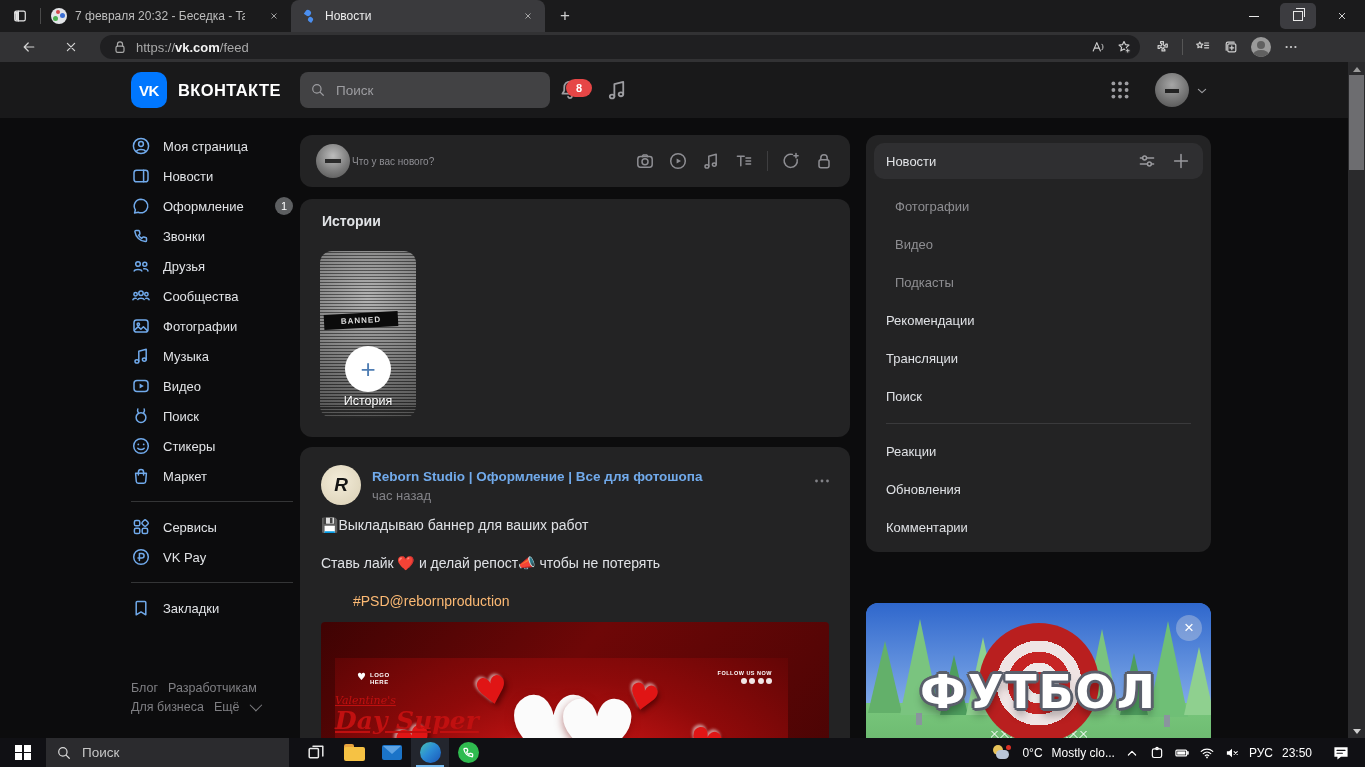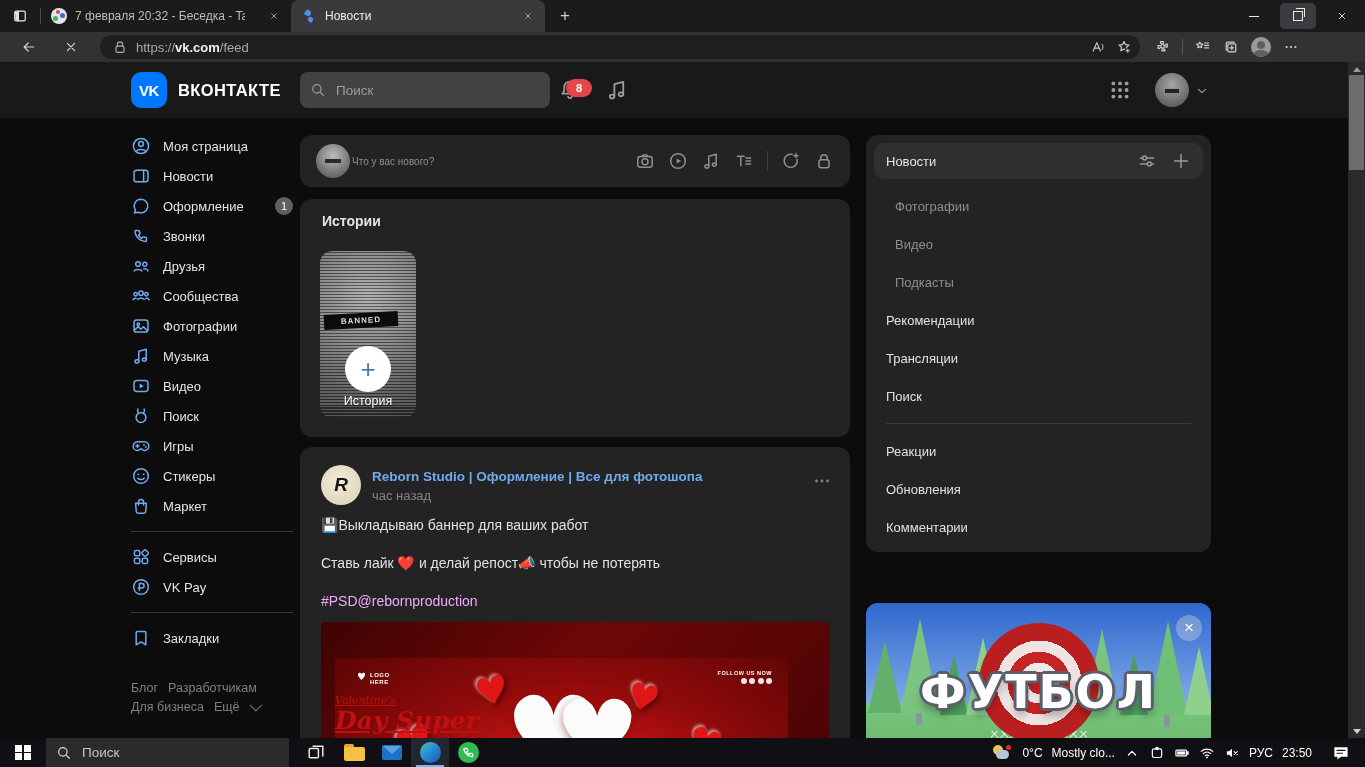--- a/index.html
+++ b/index.html
@@ -104,21 +104,21 @@
               text-shadow:0 1px 2px rgba(0,0,0,.6);}
 
   .post{left:300px;top:385px;width:550px;height:360px;}
   .post-avatar{position:absolute;left:21px;top:18px;width:40px;height:40px;border-radius:50%;
                background:radial-gradient(circle at 45% 40%,#f3ecd9,#d9cfb4);color:#151515;
                display:flex;align-items:center;justify-content:center;font-weight:800;font-size:19px;font-style:italic;}
   .post-name{position:absolute;left:72px;top:22px;color:#71aaeb;font-size:13.5px;font-weight:bold;}
   .post-time{position:absolute;left:72px;top:41px;color:#828287;font-size:13px;}
   .post-menu{position:absolute;right:18px;top:24px;color:#828287;}
   .post-line{position:absolute;left:21px;color:#dfe1e5;font-size:14px;}
-  .post-line.link{color:#f0abfc;}
+  .post-line.link{color:#fdba74;margin-left:32px;}
 
   .pbanner{position:absolute;left:21px;top:175px;width:508px;height:150px;border-radius:4px;overflow:hidden;
            background:linear-gradient(130deg,#3f0303 0%,#6e0707 45%,#4a0404 100%);}
   .pbanner-inner{position:absolute;left:14px;right:41px;top:36px;bottom:-60px;
      background:radial-gradient(ellipse at 52% 105%,#ff5b5b 0%,#d41717 28%,#8f0a0a 62%,#5e0505 100%);}
   .pb-glow{position:absolute;left:50%;top:70px;width:280px;height:170px;transform:translateX(-50%);
      background:radial-gradient(ellipse,rgba(255,255,255,.95) 0%,rgba(255,170,170,.45) 45%,transparent 70%);}
   .heart{position:absolute;line-height:1;font-family:"DejaVu Sans",sans-serif;}
   .heart.red{color:#e01515;text-shadow:-2px -2px 3px rgba(255,255,255,.55),2px 3px 5px rgba(60,0,0,.65);}
   .heart.white{color:#fbfbfb;text-shadow:0 3px 8px rgba(120,0,0,.5);}
@@ -611,28 +611,20 @@
         </span>
         <span>Видео</span>
       </div>
     <div class="si">
         <span class="sic">
           <svg class="ic">
             <use href="#i-clips"></use>
           </svg>
         </span>
         <span>Поиск</span>
-      </div>
-    <div class="si">
-        <span class="sic">
-          <svg class="ic">
-            <use href="#i-games"></use>
-          </svg>
-        </span>
-        <span>Игры</span>
       </div>
     <div class="si">
         <span class="sic">
           <svg class="ic">
             <use href="#i-sticker"></use>
           </svg>
         </span>
         <span>Стикеры</span>
       </div>
     <div class="si">

